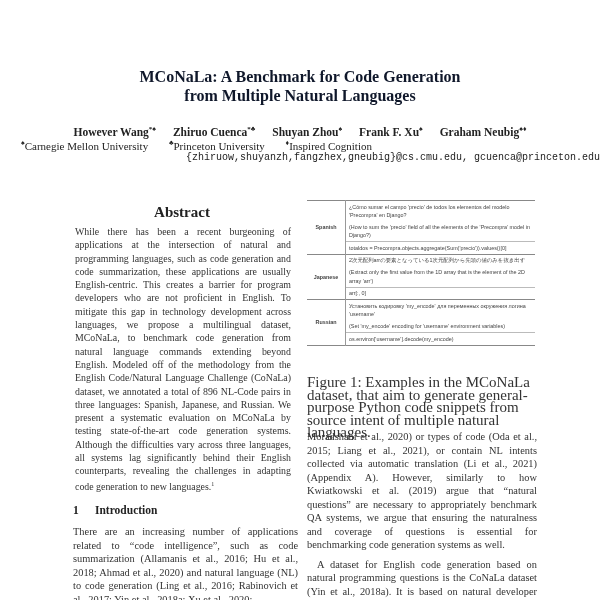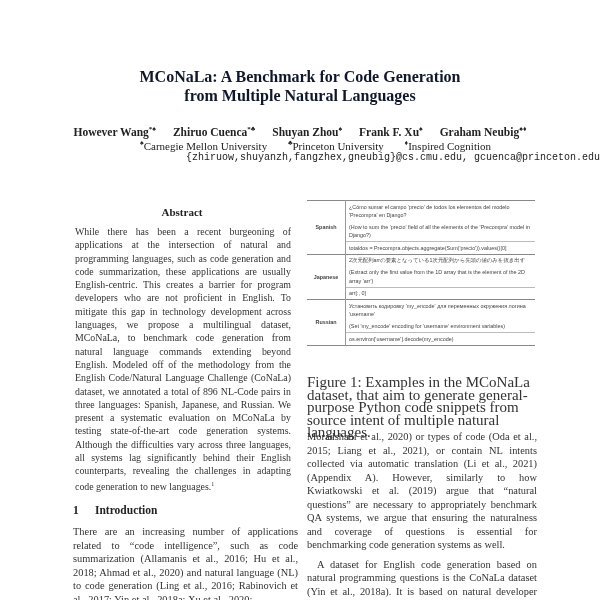--- a/index.html
+++ b/index.html
@@ -4,28 +4,28 @@
 <style>
   html, body { margin: 0; padding: 0; background: #ffffff; }
   body { width: 600px; height: 600px; overflow: hidden; position: relative;
          font-family: "Liberation Serif", "DejaVu Serif", serif; color: #222; }
   .title { position: absolute; top: 67px; left: 0; width: 600px; text-align: center;
            font-weight: bold; font-size: 16px; line-height: 19px; color: #0f172a; }
   .authors { position: absolute; top: 122px; left: 0; width: 600px; text-align: center;
              font-weight: bold; font-size: 11.5px; line-height: 14px; white-space: nowrap; }
   .authors span.author { margin: 0 7px; }
   .authors sup, .affil sup { font-size: 7px; }
-  .affil { position: absolute; top: 136px; left: 0; width: 500px; text-align: right;
+  .affil { position: absolute; top: 136px; left: 12px; width: 500px; text-align: left;
            font-size: 11px; line-height: 14px; white-space: nowrap; }
   .affil span.aff { margin: 0 9px; }
   .email { position: absolute; top: 151px; left: 0; width: 600px; text-align: right;
            font-family: "Liberation Mono", "DejaVu Sans Mono", monospace; font-size: 10px;
            line-height: 13px; white-space: nowrap; }
   .col-left { position: absolute; left: 73px; top: 205px; width: 218px; }
-  .abstract-head { text-align: center; font-weight: bold; font-size: 11px; margin: 0 0 6px 0; line-height: 14px; }
+  .abstract-head { text-align: center; font-weight: bold; font-size: 15px; margin: 0 0 6px 0; line-height: 14px; }
   .abstract-body { font-size: 9.9px; line-height: 13.3px; text-align: justify; margin: 0; padding: 0 0 0 2px; color: #333; }
   .intro { position: absolute; left: 73px; top: 503px; width: 225px; }
   .sec-head { font-weight: bold; font-size: 11.5px; line-height: 14px; margin: 0 0 8px 0; }
   .sec-head .num { display: inline-block; width: 22px; }
   .intro-body { font-size: 10.4px; line-height: 13.5px; text-align: justify; margin: 0; color: #333; }
   .col-right { position: absolute; left: 307px; top: 200px; width: 228px; }
   table.fig { border-collapse: collapse; width: 228px; font-family: "Liberation Sans", "DejaVu Sans", sans-serif;
               font-size: 5.4px; color: #444; border-top: 1.5px solid #888; border-bottom: 1.5px solid #888; }
   table.fig td { padding: 1.5px 3px; vertical-align: middle; line-height: 8.6px; }
   table.fig td.lang { width: 32px; font-weight: bold; text-align: center; border-right: 1px solid #999; }

